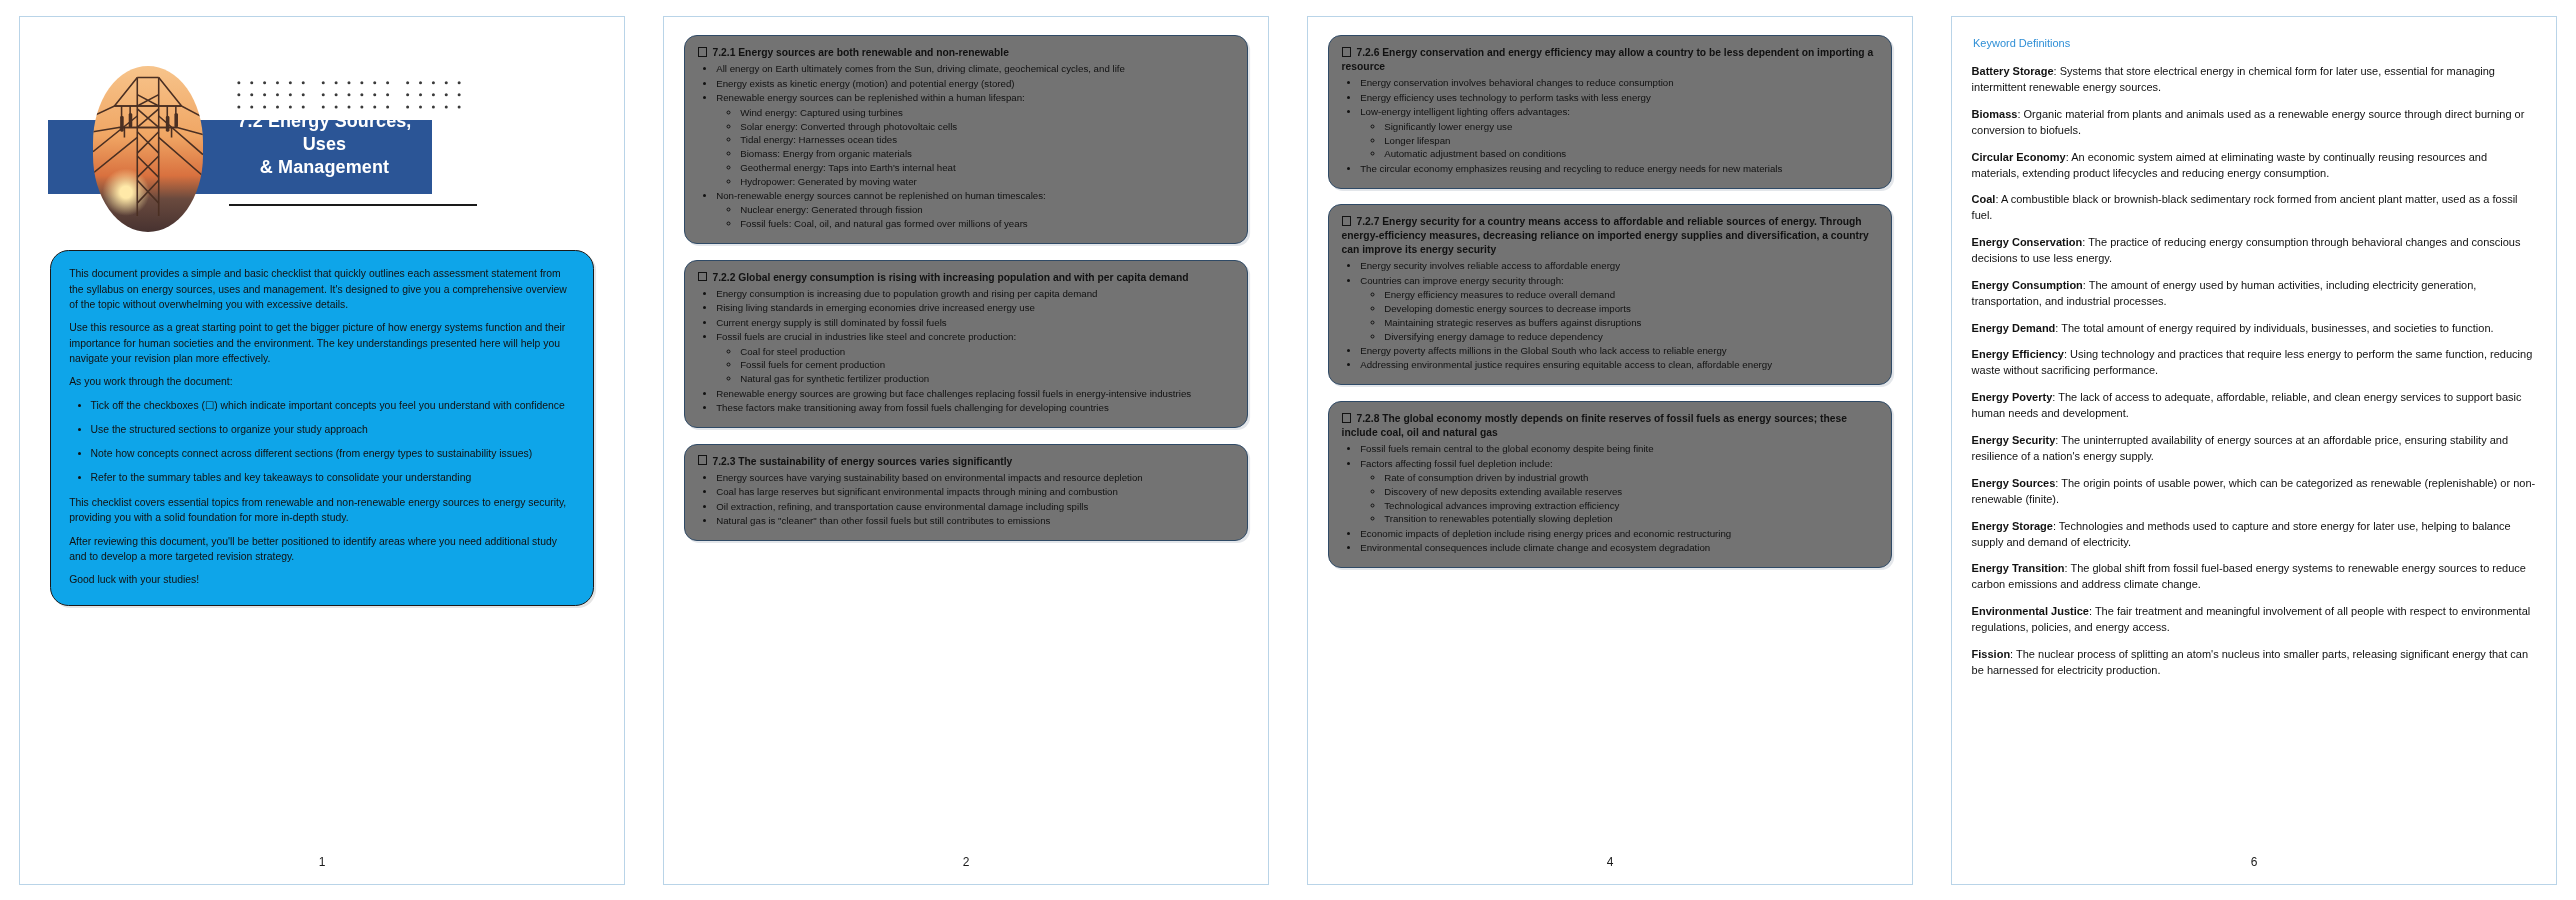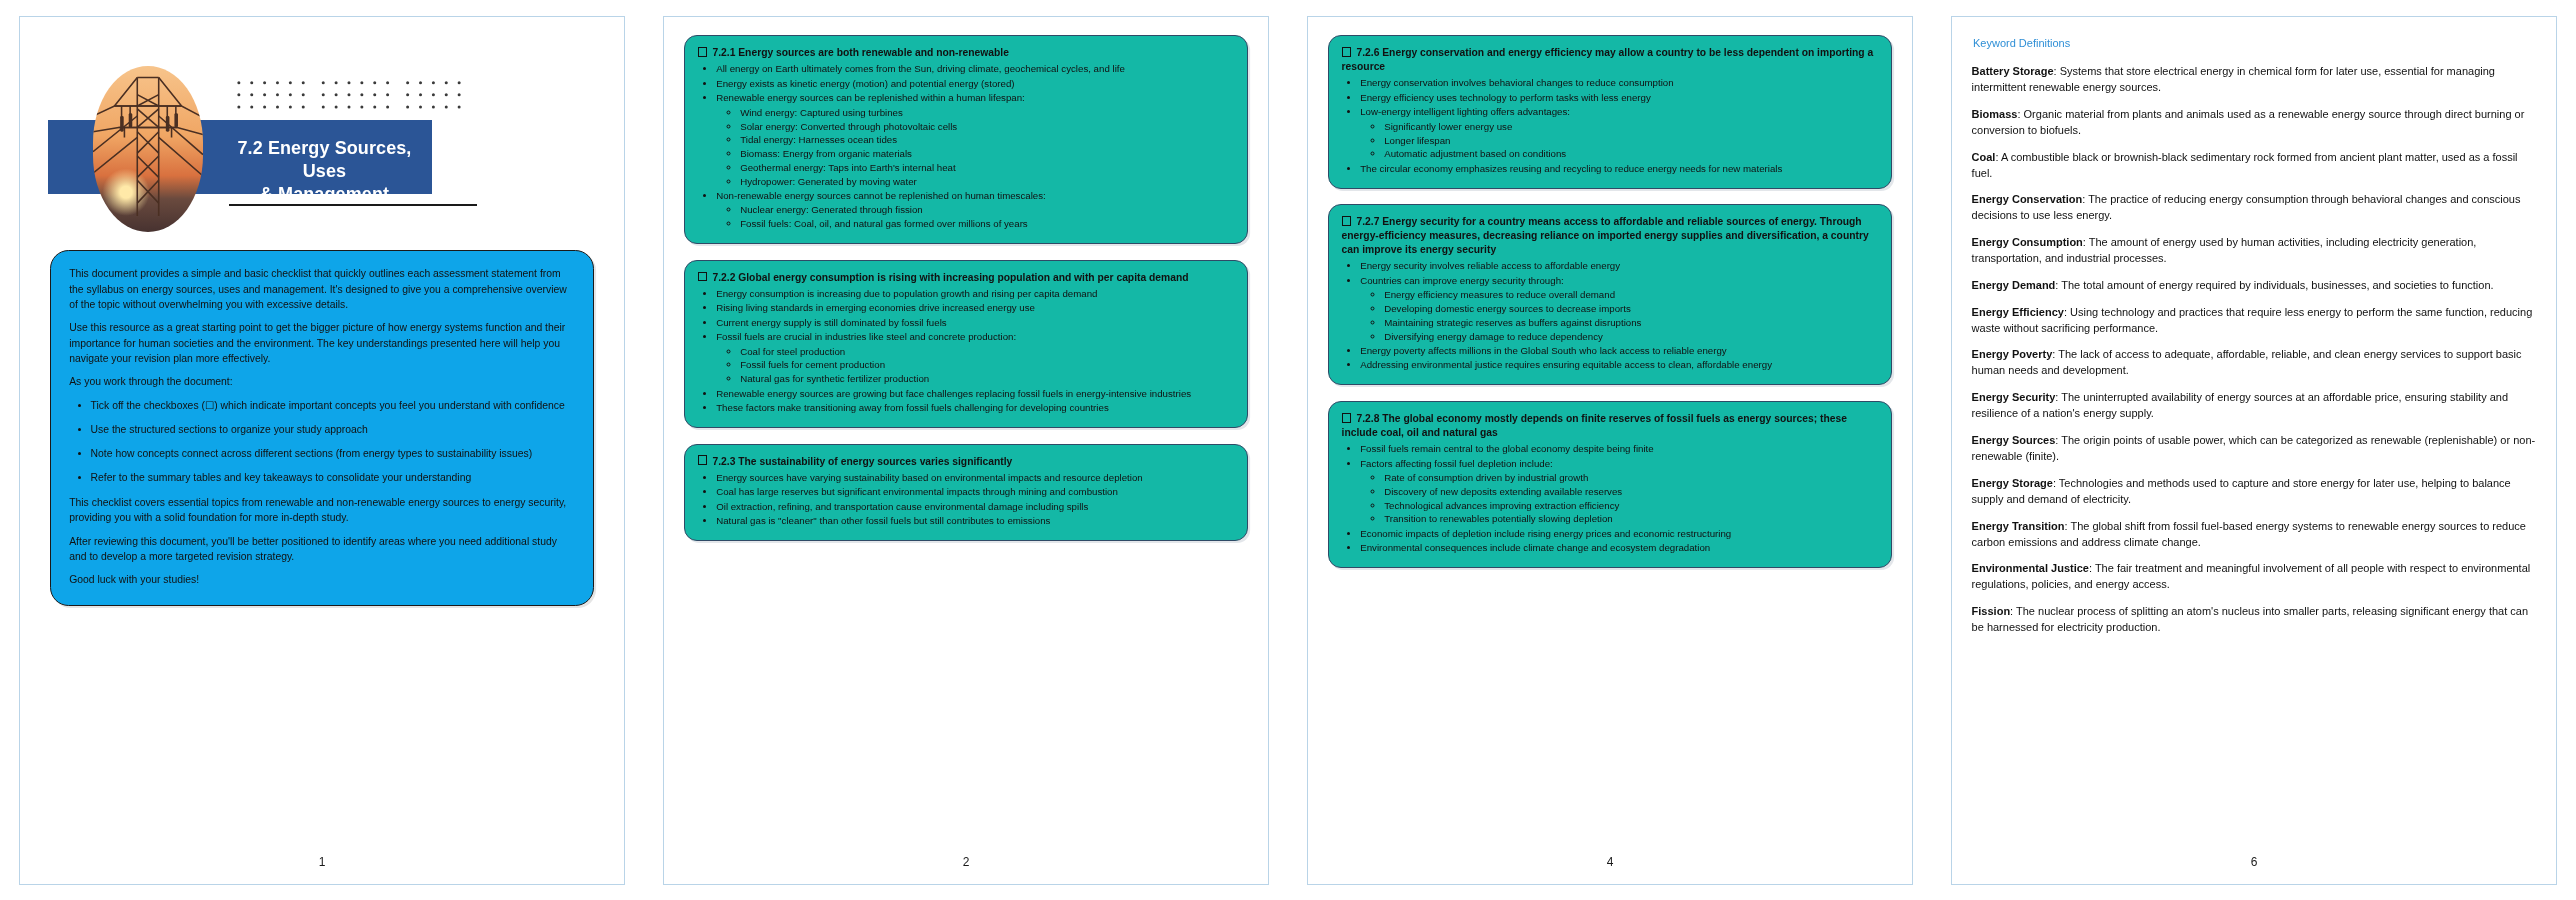--- a/index.html
+++ b/index.html
@@ -58,21 +58,21 @@
     width:110px; height:166px;
     border-radius:50%/46%;
     overflow:hidden;
     background:
       radial-gradient(circle at 30% 76%, #ffe9a8 0 4%, rgba(255,233,168,0) 16%),
       linear-gradient(#f7c48b 0%, #f0a664 42%, #d9713f 66%, #6a4a3e 80%, #473230 100%);
   }
   .pylon{position:absolute;inset:0;}
   .hdr-title{
     position:absolute;
-    left:178px; top:97px;
+    left:178px; top:70px;
     width:208px;
     text-align:center;
     color:#ffffff;
     font-weight:bold;
     font-size:18px;
     line-height:1.28;
     letter-spacing:0.1px;
   }
   .dotgrid{
     position:absolute;
@@ -110,21 +110,21 @@
     font-size:10.4px;
     line-height:1.48;
     margin-bottom:8.6px;
     color:#111;
   }
 
   
   .card{
     border:1.1px solid #2f4a66;
     border-radius:13px;
-    background:#14b8a6;
+    background:#737373;
     padding:10px 13px 11.4px 13px;
     margin:0 0 15.7px 0;
     box-shadow:2.1px 2.1px 0 rgba(40,60,90,.13);
   }
   .card-title{
     font-size:10.3px;
     font-weight:bold;
     line-height:1.36;
     color:#111;
     margin:0 0 2.1px 0;
@@ -401,20 +401,21 @@
       <div class="page-num">4</div>
     </div>
   </div>
 
   <div class="page">
     <div class="page-inner">
       <div class="kw-title">Keyword Definitions</div>
       <div id="p4-terms">
           <p class="kw"><b>Battery Storage</b><span>: Systems that store electrical energy in chemical form for later use, essential for managing intermittent renewable energy sources.</span></p>
           <p class="kw"><b>Biomass</b><span>: Organic material from plants and animals used as a renewable energy source through direct burning or conversion to biofuels.</span></p>
+          <p class="kw"><b>Circular Economy</b><span>: An economic system aimed at eliminating waste by continually reusing resources and materials, extending product lifecycles and reducing energy consumption.</span></p>
           <p class="kw"><b>Coal</b><span>: A combustible black or brownish-black sedimentary rock formed from ancient plant matter, used as a fossil fuel.</span></p>
           <p class="kw"><b>Energy Conservation</b><span>: The practice of reducing energy consumption through behavioral changes and conscious decisions to use less energy.</span></p>
           <p class="kw"><b>Energy Consumption</b><span>: The amount of energy used by human activities, including electricity generation, transportation, and industrial processes.</span></p>
           <p class="kw"><b>Energy Demand</b><span>: The total amount of energy required by individuals, businesses, and societies to function.</span></p>
           <p class="kw"><b>Energy Efficiency</b><span>: Using technology and practices that require less energy to perform the same function, reducing waste without sacrificing performance.</span></p>
           <p class="kw"><b>Energy Poverty</b><span>: The lack of access to adequate, affordable, reliable, and clean energy services to support basic human needs and development.</span></p>
           <p class="kw"><b>Energy Security</b><span>: The uninterrupted availability of energy sources at an affordable price, ensuring stability and resilience of a nation's energy supply.</span></p>
           <p class="kw"><b>Energy Sources</b><span>: The origin points of usable power, which can be categorized as renewable (replenishable) or non-renewable (finite).</span></p>
           <p class="kw"><b>Energy Storage</b><span>: Technologies and methods used to capture and store energy for later use, helping to balance supply and demand of electricity.</span></p>
           <p class="kw"><b>Energy Transition</b><span>: The global shift from fossil fuel-based energy systems to renewable energy sources to reduce carbon emissions and address climate change.</span></p>

